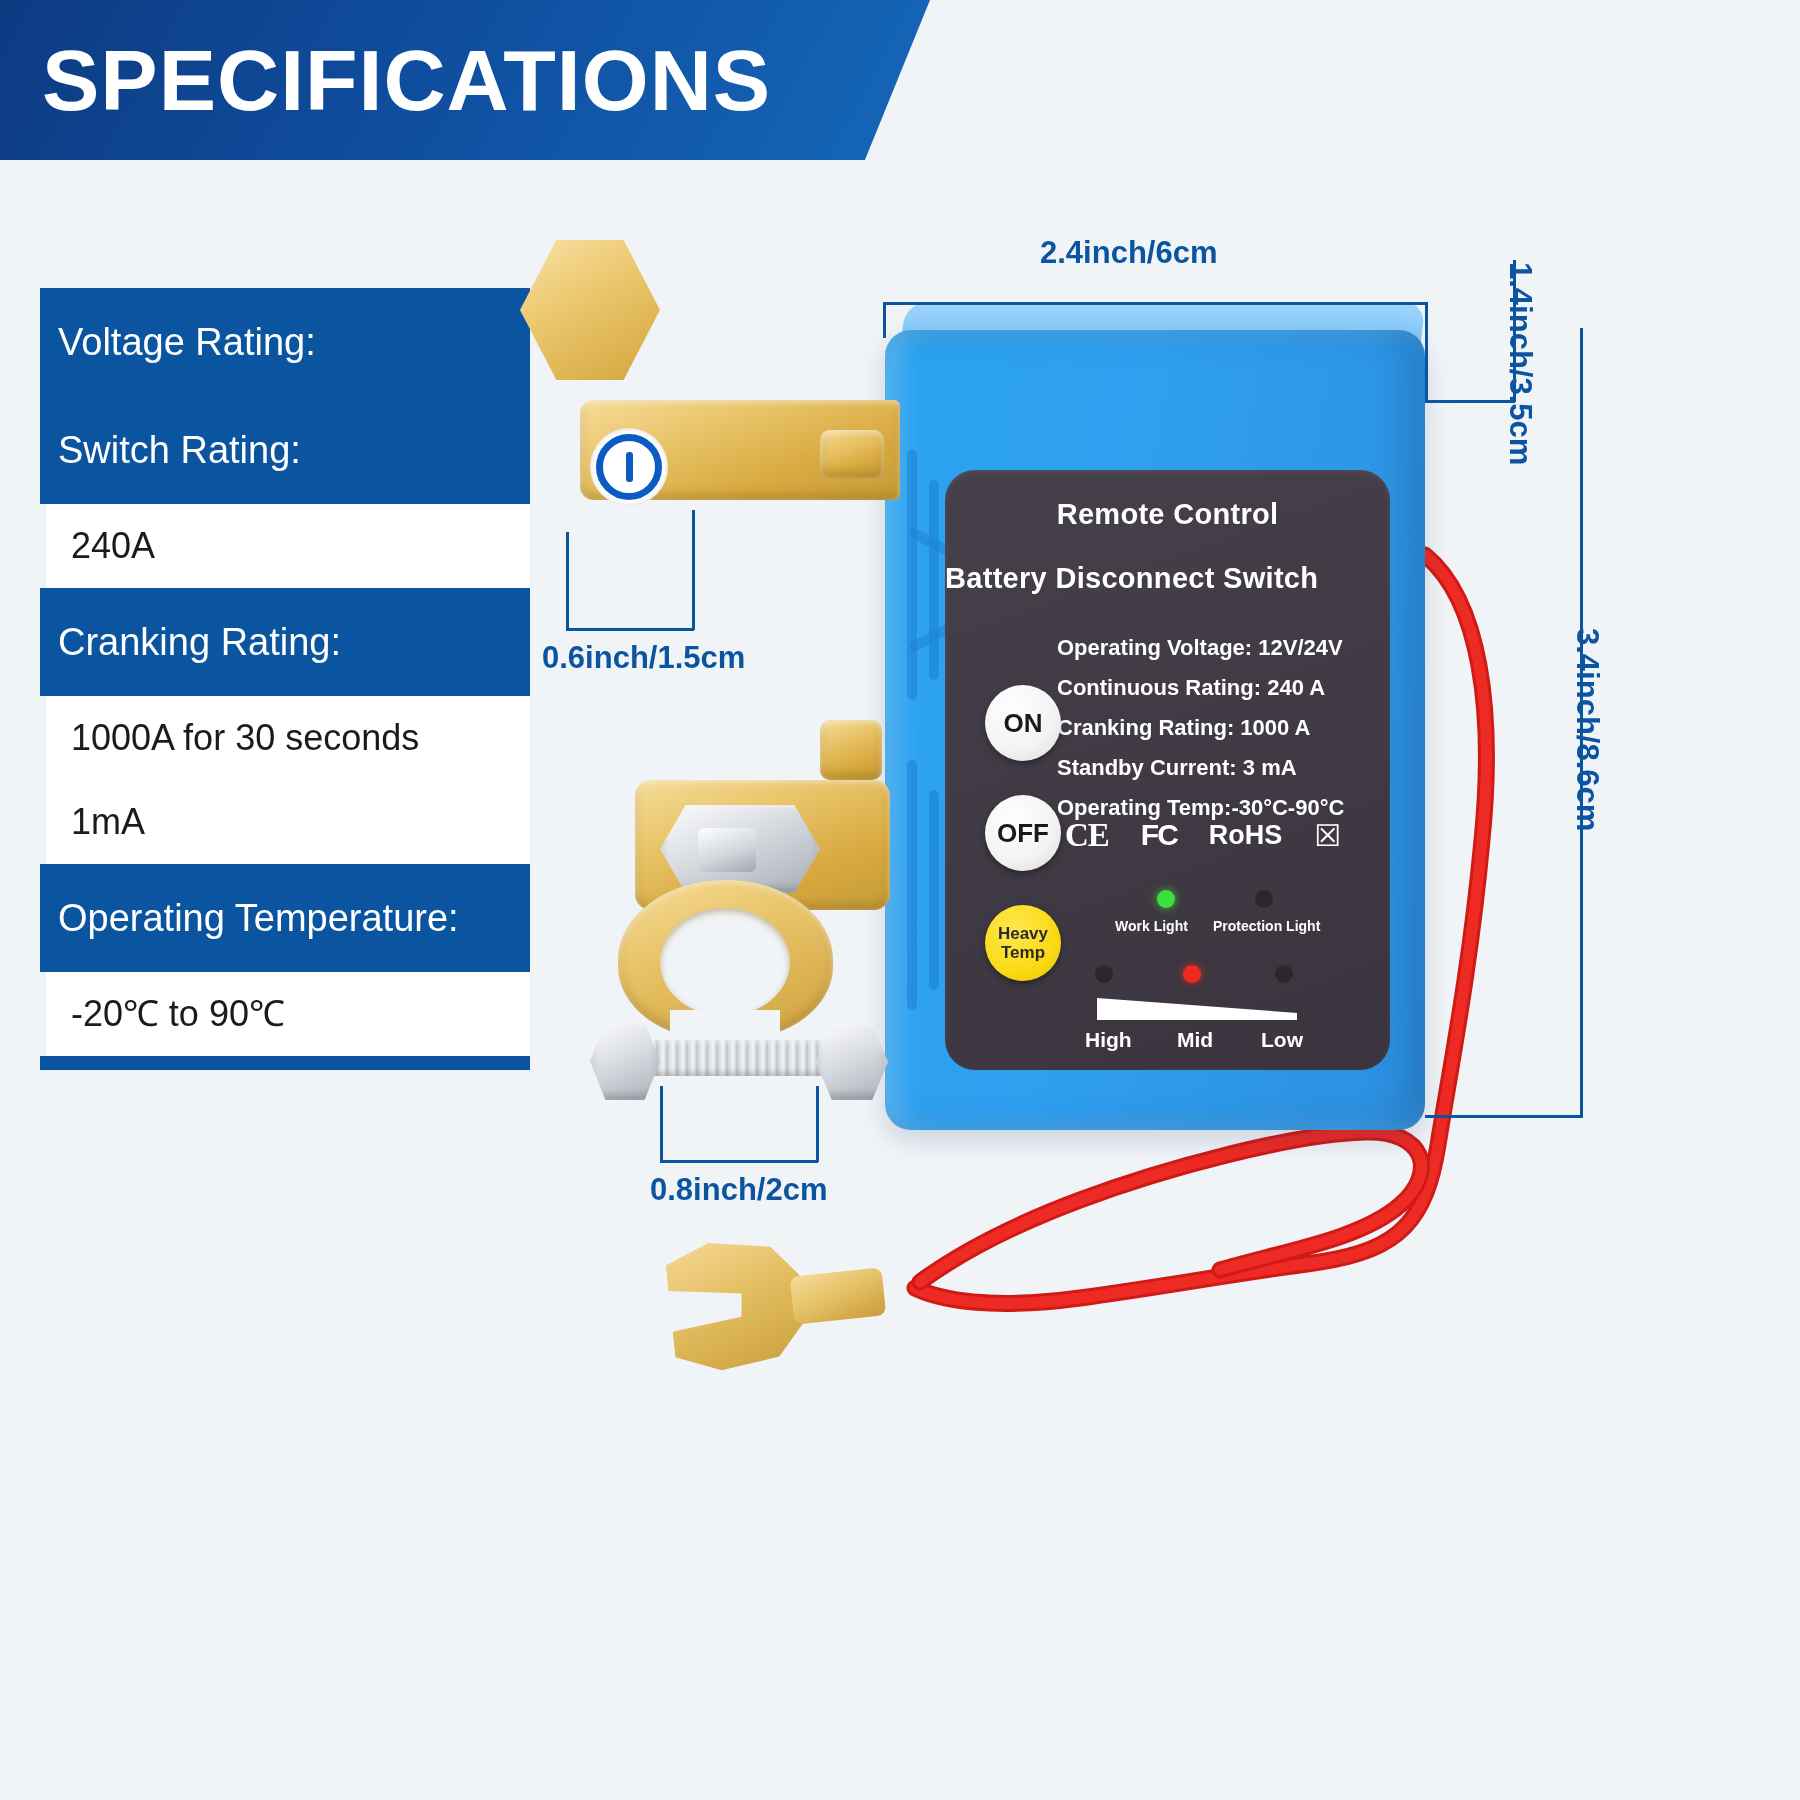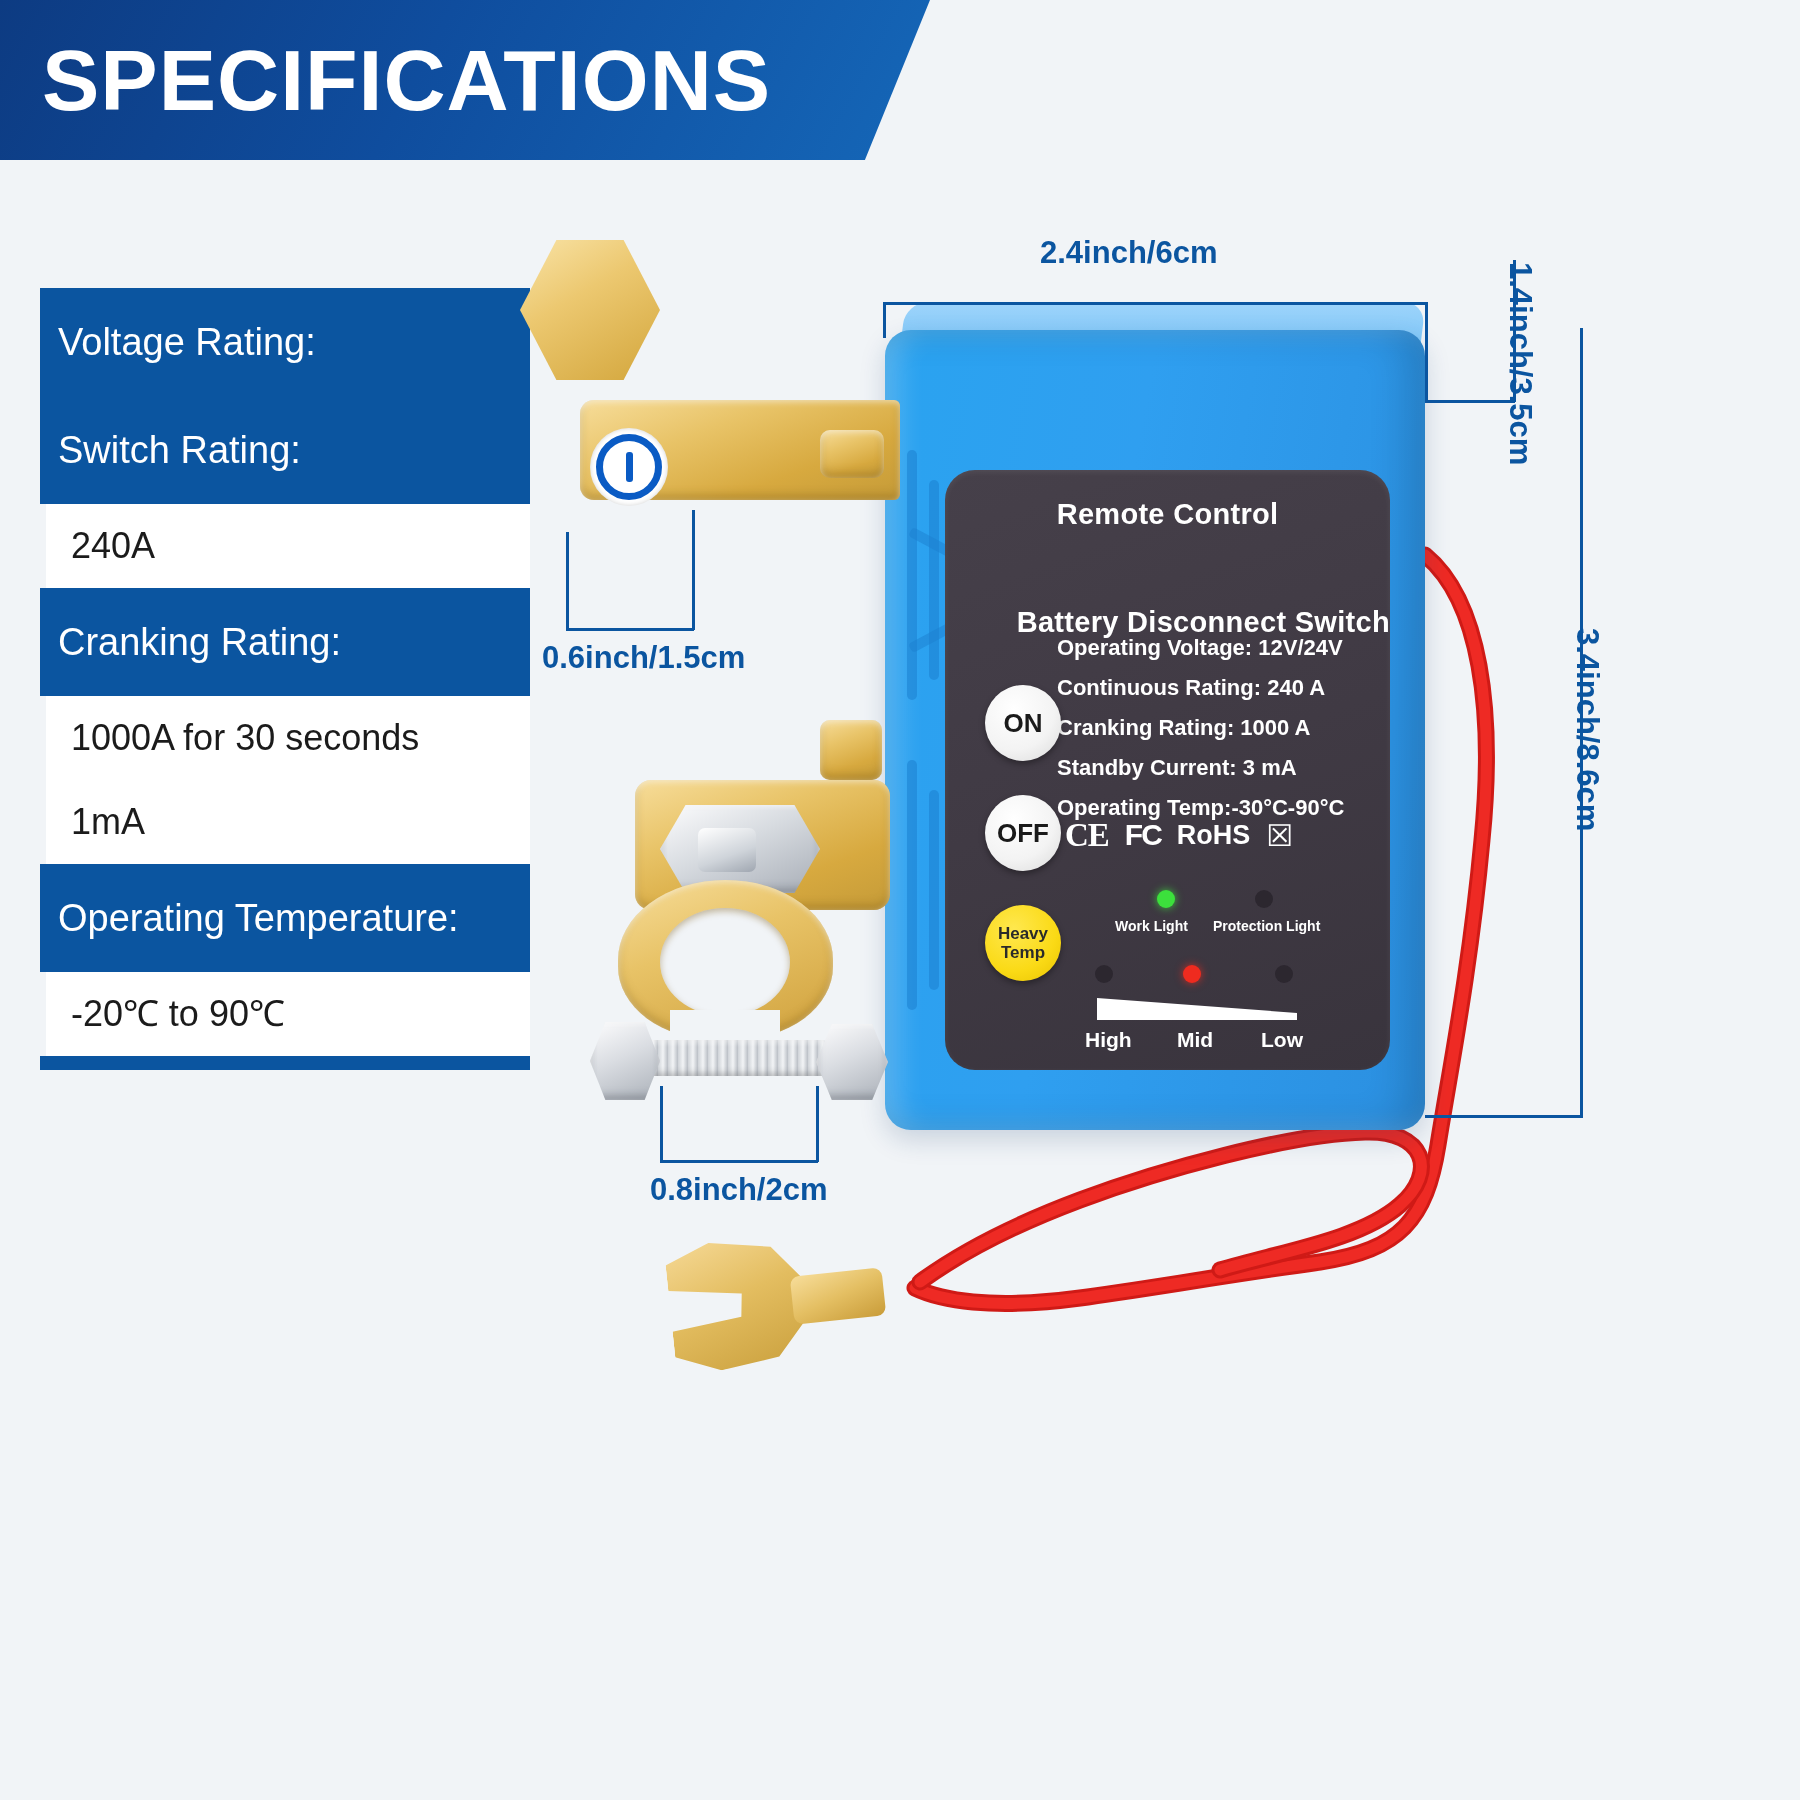--- a/index.html
+++ b/index.html
@@ -72,22 +72,22 @@
     position:absolute;left:425px;top:230px;width:445px;height:600px;
     background:linear-gradient(160deg,#46404a 0%,#403a44 50%,#39343d 100%);
     border-radius:30px;
     box-shadow:inset 0 2px 6px rgba(255,255,255,.08);
   }
   #label-title-1{
     position:absolute;top:28px;left:0;width:100%;text-align:center;
     color:#fff;font-size:29px;font-weight:bold;letter-spacing:.3px;
   }
   #label-title-2{
-    position:absolute;top:92px;left:0;width:100%;text-align:right;
-    color:#fff;font-size:29px;font-weight:bold;letter-spacing:.3px;margin-top:44px;
+    position:absolute;top:92px;left:0;width:100%;text-align:left;
+    color:#fff;font-size:29px;font-weight:bold;letter-spacing:.3px;
   }
   #label-specs{
     position:absolute;top:158px;left:112px;width:330px;
   }
   .label-spec-line{
     color:#ffffff;font-size:22px;font-weight:bold;line-height:40px;white-space:nowrap;
   }
 
   .round-btn{
     position:absolute;border-radius:50%;
@@ -99,21 +99,21 @@
   #btn-on{left:40px;top:215px;width:76px;height:76px;font-size:26px;}
   #btn-off{left:40px;top:325px;width:76px;height:76px;font-size:26px;}
   #btn-heavy{
     left:40px;top:435px;width:76px;height:76px;font-size:17px;line-height:19px;
     background:radial-gradient(circle at 38% 32%,#ffe84f 0%,#fada16 60%,#e8c200 100%);
     flex-direction:column;text-align:center;color:#2a2a2a;
   }
 
   #cert-row{
     position:absolute;left:120px;top:342px;width:320px;height:46px;
-    display:flex;align-items:center;gap:16px;color:#fff;
+    display:flex;align-items:center;gap:32px;color:#fff;
   }
   .cert-ce{font-size:33px;font-weight:bold;letter-spacing:-1px;font-family:"Liberation Serif",serif;}
   .cert-fc{font-size:30px;font-weight:bold;letter-spacing:-2px;}
   .cert-rohs{font-size:27px;font-weight:bold;}
   .cert-weee{font-size:30px;}
 
   .led{position:absolute;width:18px;height:18px;border-radius:50%;}
   #led-green{left:212px;top:420px;background:#3ce03c;box-shadow:0 0 9px rgba(60,224,60,.85);}
   #led-dark1{left:310px;top:420px;background:#2c272f;}
   #led-red{left:238px;top:495px;background:#ef2b1f;box-shadow:0 0 9px rgba(239,43,31,.8);}

